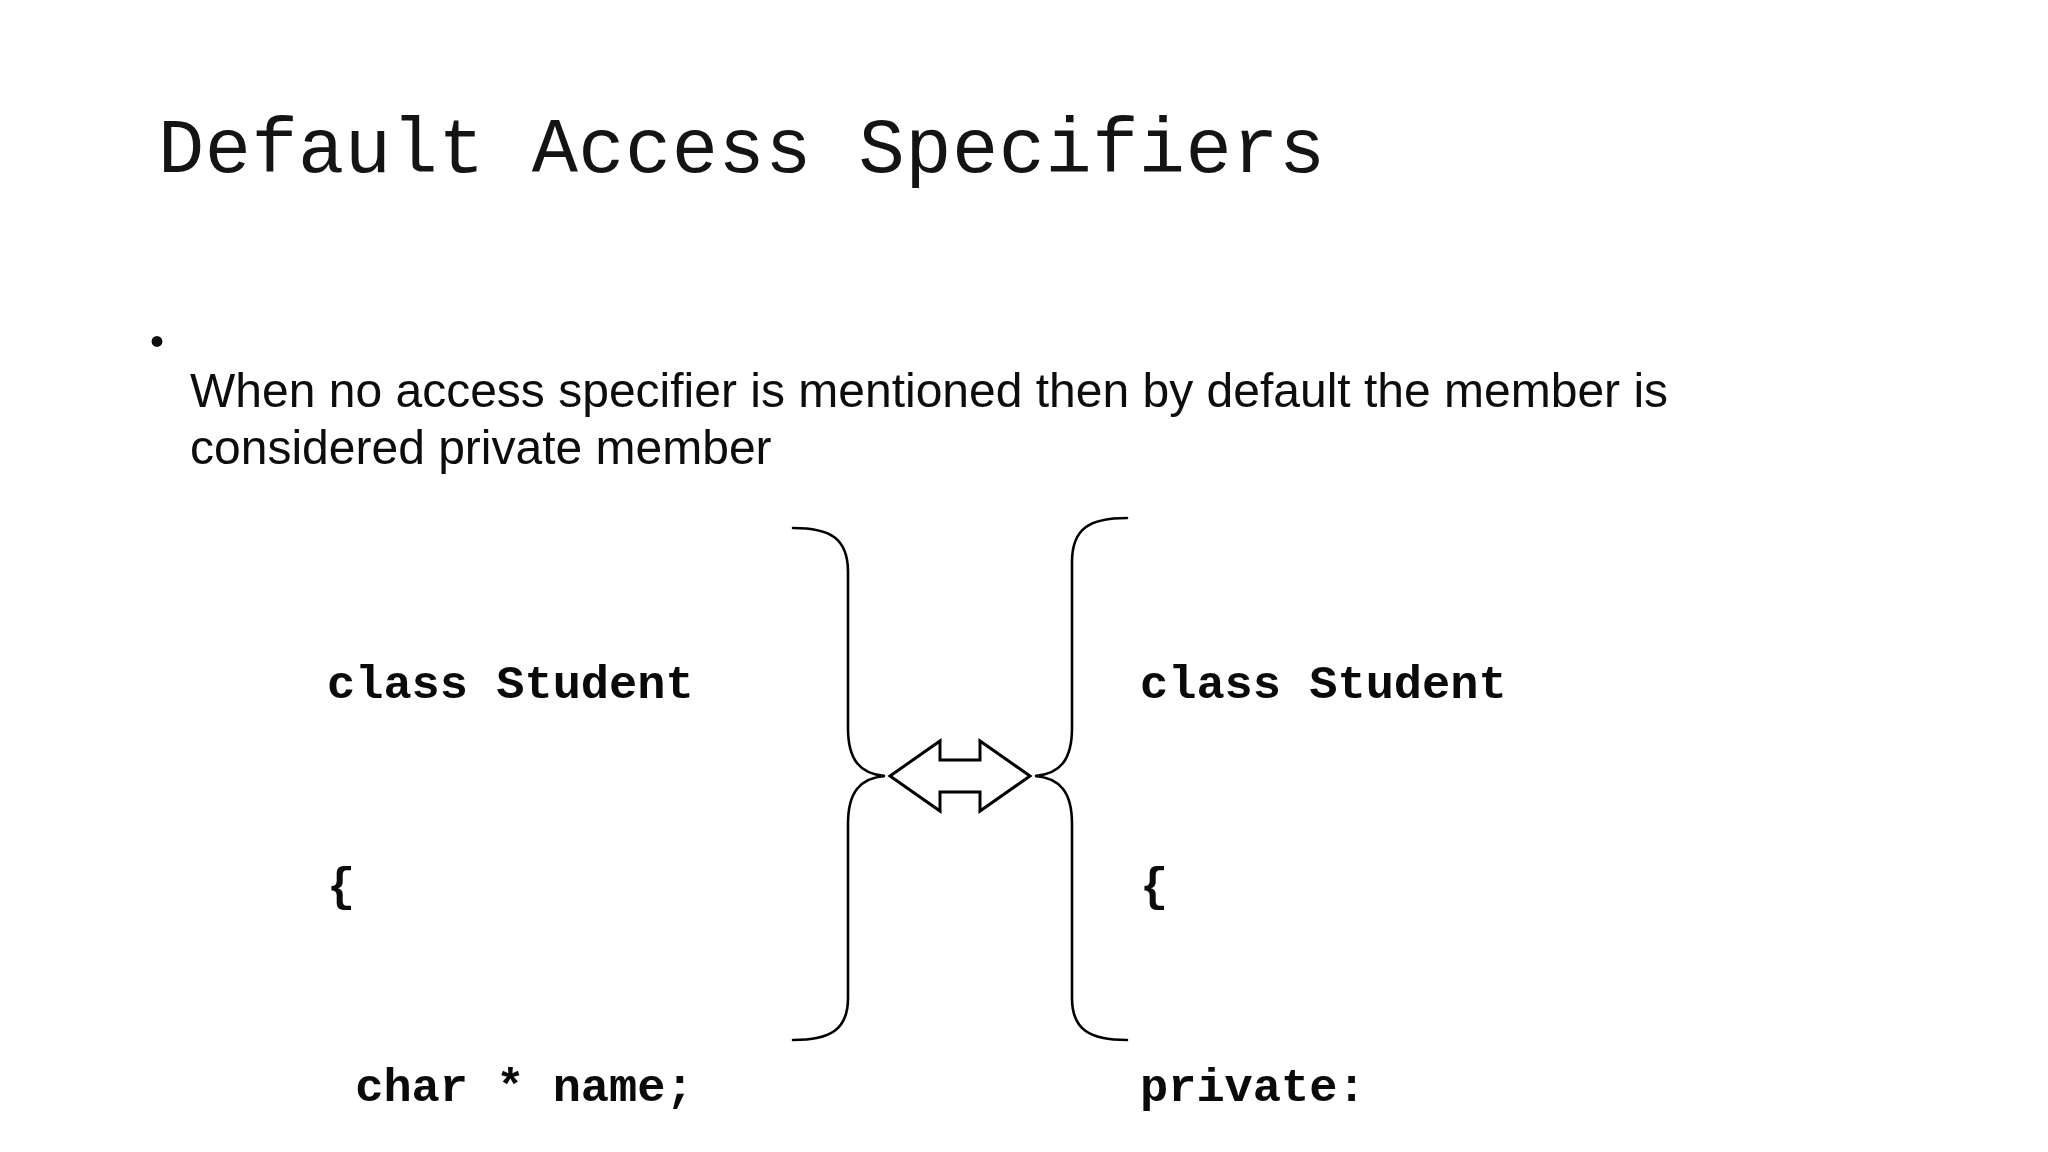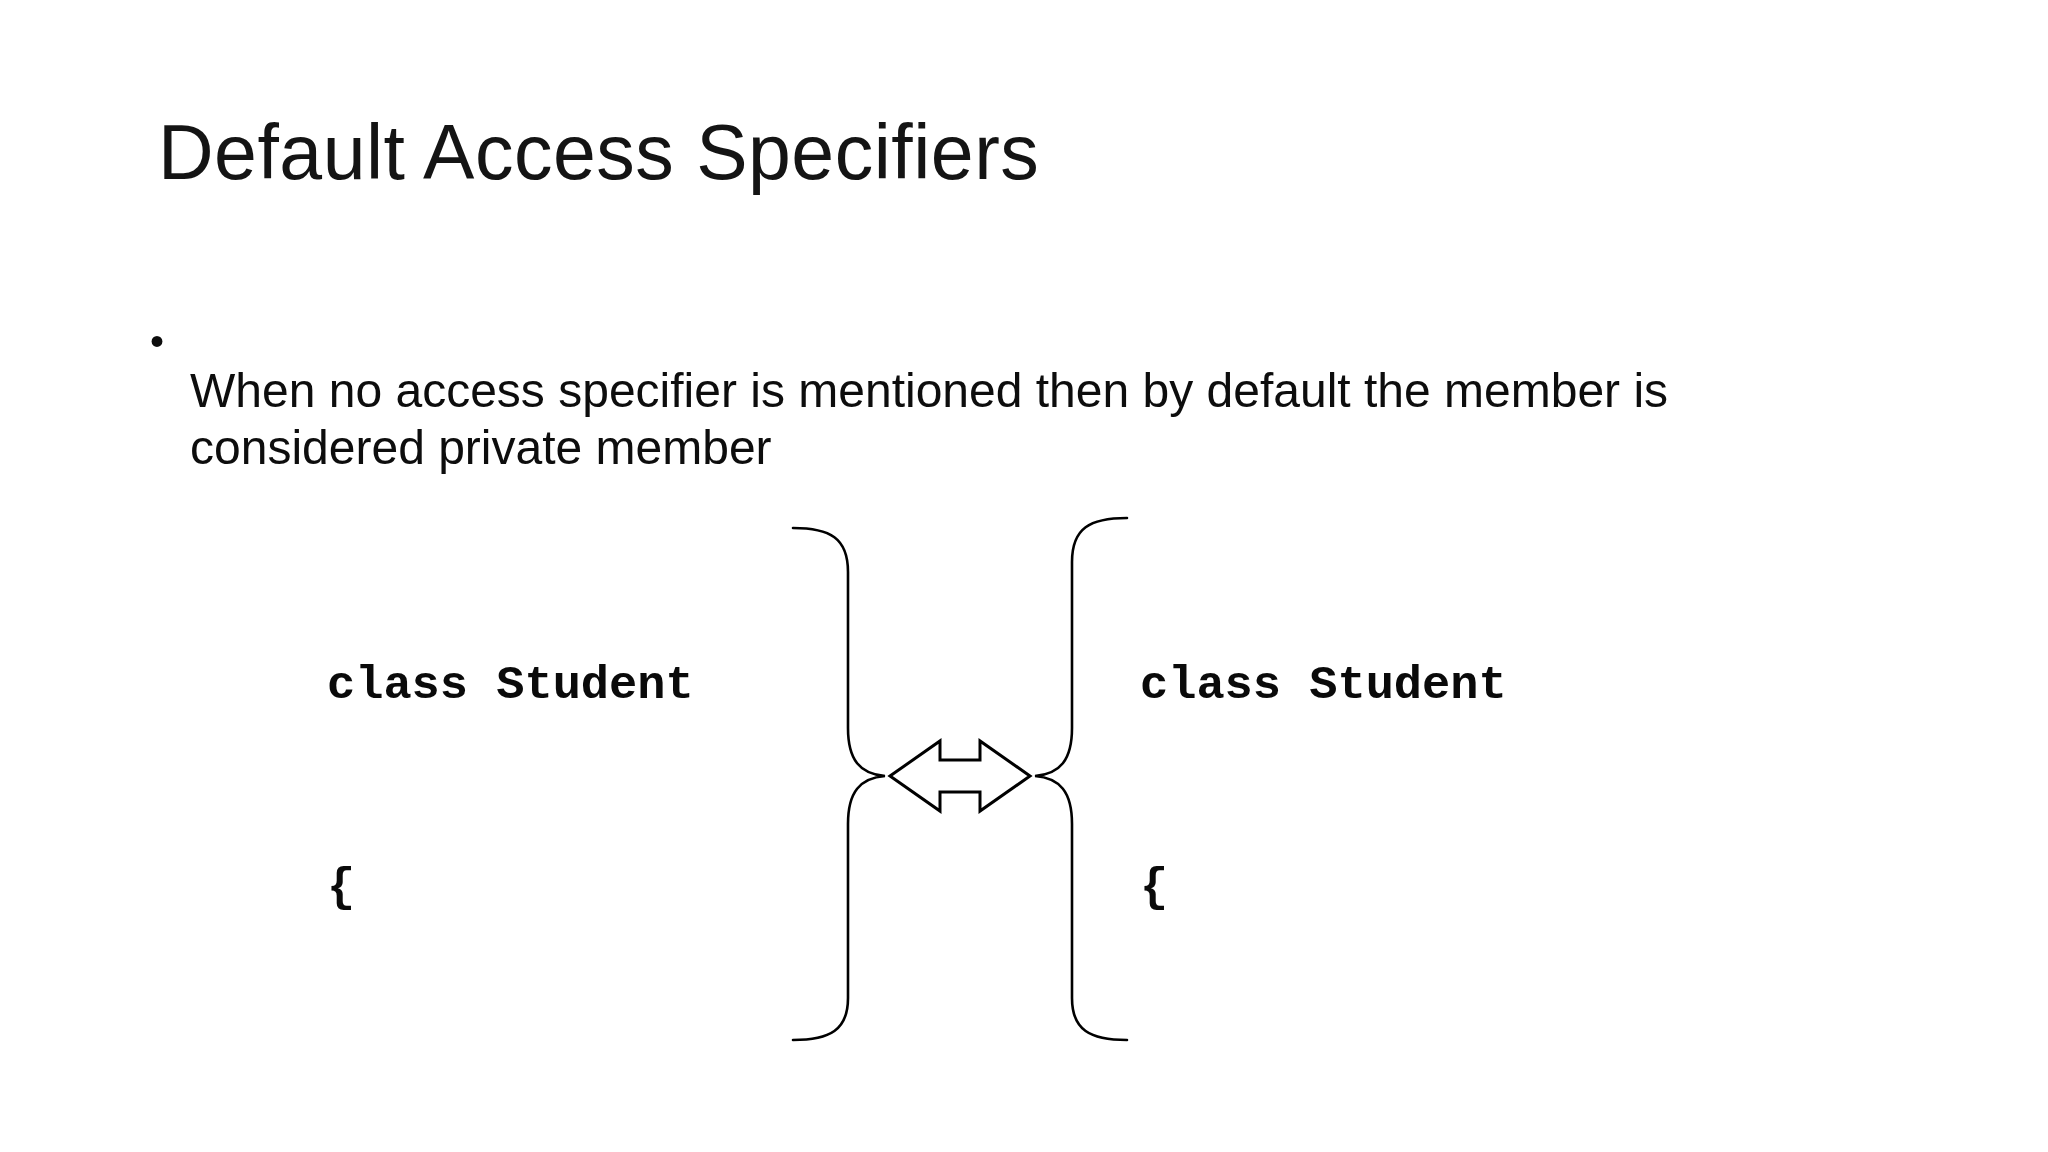--- a/index.html
+++ b/index.html
@@ -19,21 +19,21 @@
     background: #ffffff;
     overflow: hidden;
   }
 
   
   #slide-title {
     position: absolute;
     left: 158px;
     top: 112px;
     width: 1700px;
-    font-family: Liberation Sans, sans-serif;
+    font-family: Liberation Mono, monospace;
     font-size: 77px;
     font-weight: 400;
     line-height: 1.05;
     letter-spacing: 0.5px;
     color: #141414;
     white-space: nowrap;
   }
 
   
   #body-list {
@@ -125,27 +125,29 @@
   <div id="body-list">
     <div class="bullet-row">
       <span class="bullet-dot">•</span>
       <span class="bullet-text">When no access specifier is mentioned then by default the member is considered private member</span>
     </div>
   </div>
 
   <div class="code-block" id="code-left">
     <span class="code-line">class Student</span>
     <span class="code-line">{</span>
+    <span class="code-line"> char * name;</span>
     
     
   </div>
 
   <div class="code-block" id="code-right">
     <span class="code-line">class Student</span>
     <span class="code-line">{</span>
+    <span class="code-line">private:</span>
     
     
     
   </div>
 
   <div id="brace-diagram">
     <svg viewBox="0 0 360 580" xmlns="http://www.w3.org/2000/svg">
 
       <path class="brace-path" d="M 13,38 C 50,38 68,48 68,82 L 68,238 C 68,270 80,284 105,286 C 80,288 68,302 68,334 L 68,508 C 68,540 50,550 13,550"></path>
 

